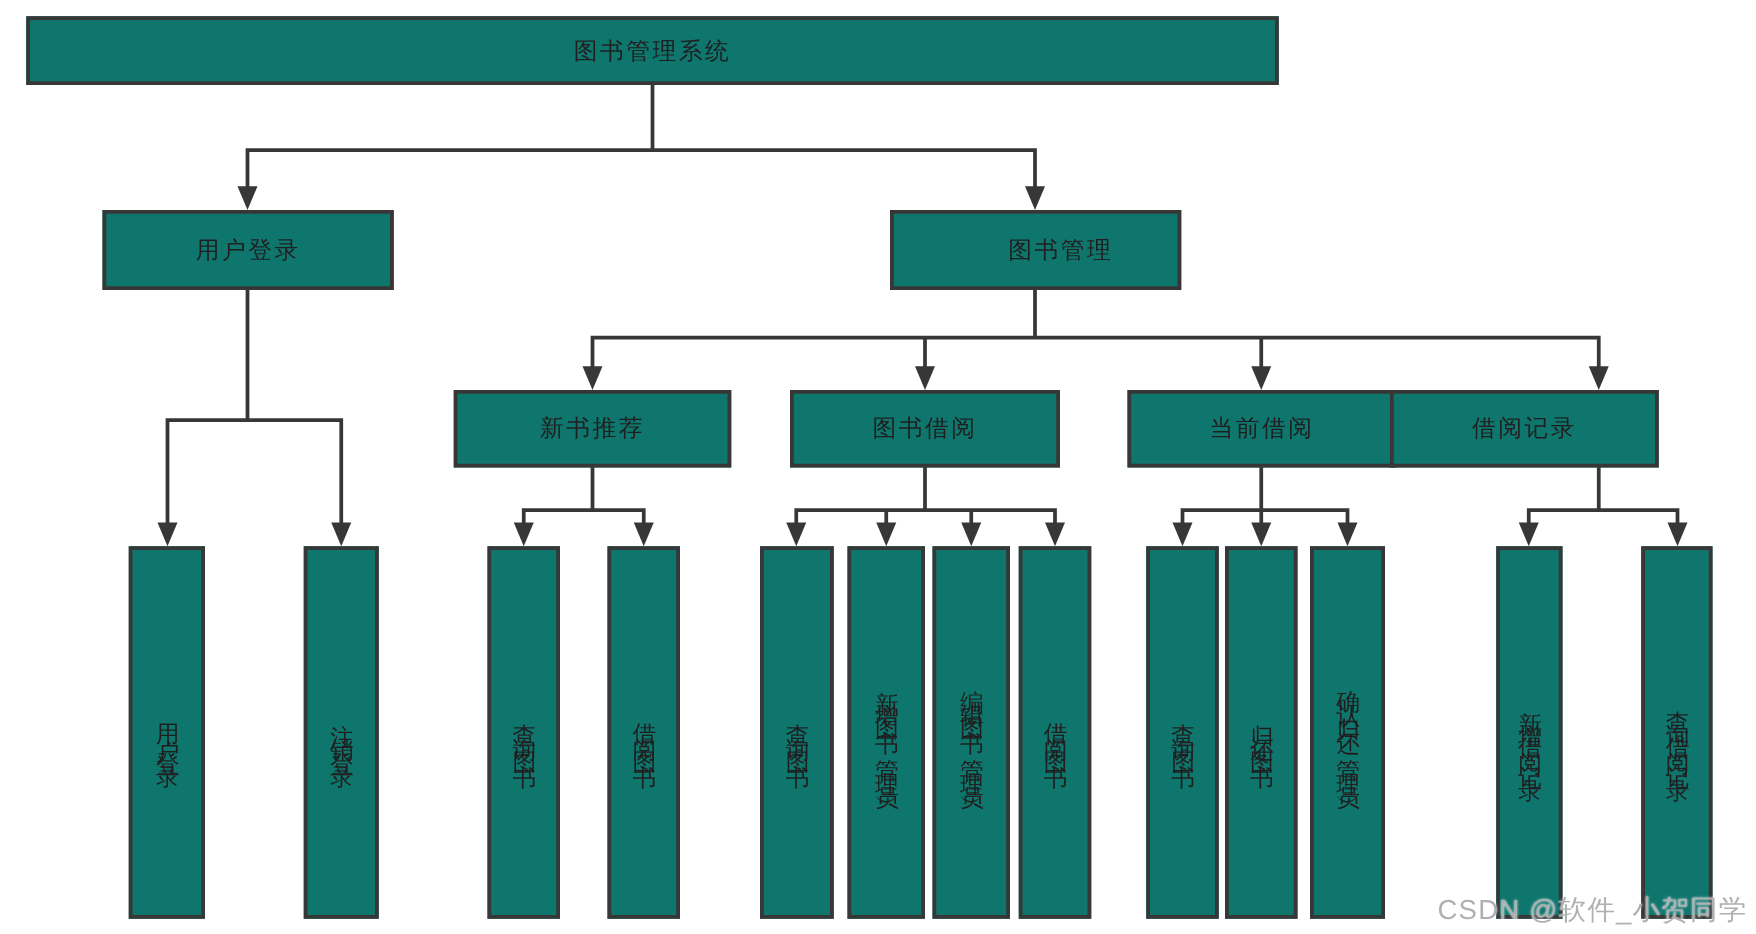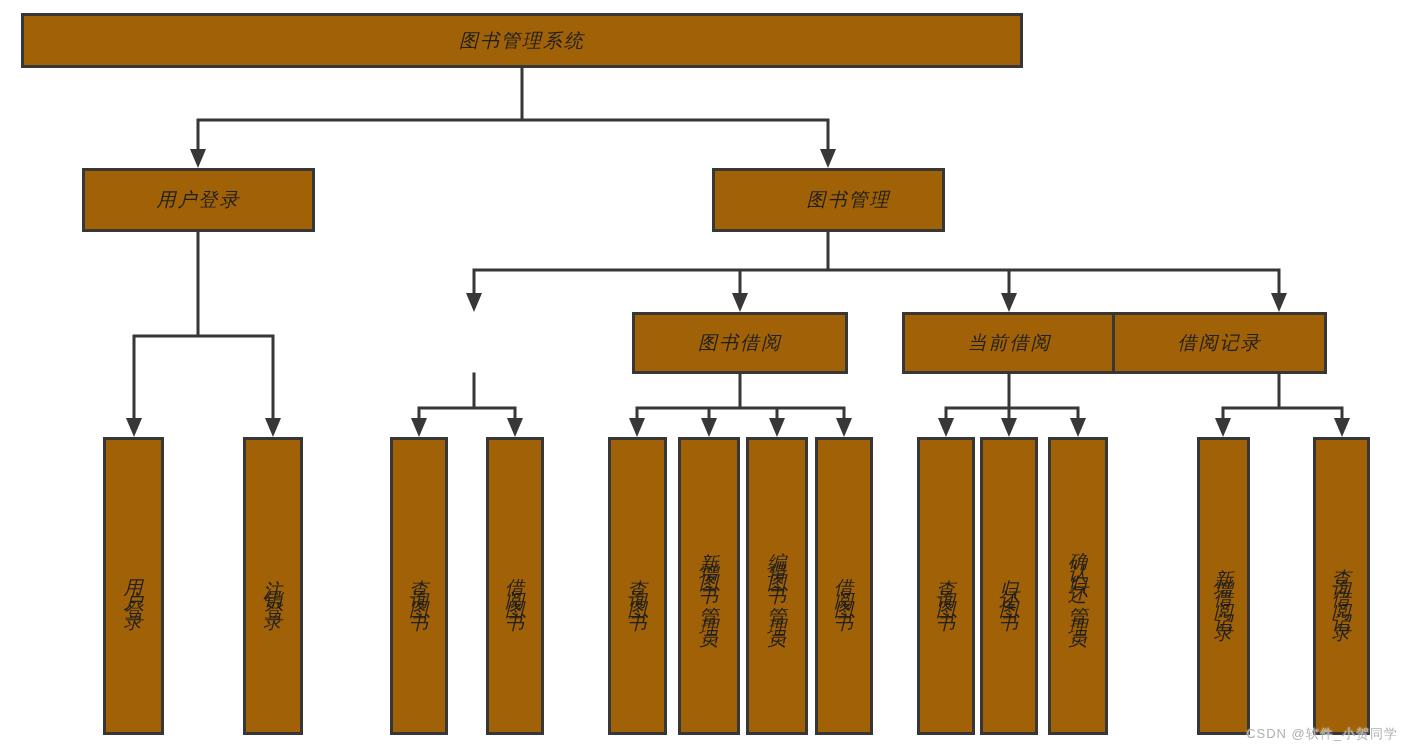--- a/index.html
+++ b/index.html
@@ -2,32 +2,32 @@
 <html><head>
 <meta charset="utf-8">
 <style>
   html,body{margin:0;padding:0;background:#ffffff;}
   .canvas{
     position:relative;width:1405px;height:747px;background:#ffffff;overflow:hidden;
     font-family:"Liberation Sans","DejaVu Sans",sans-serif;color:#1f1f1f;
   }
   .wires{position:absolute;left:0;top:0;width:1405px;height:747px;}
   .box{
-    position:absolute;box-sizing:border-box;background:#a16207;border:3px solid #373737;
+    position:absolute;box-sizing:border-box;background:#0f766e;border:3px solid #373737;
     display:flex;align-items:center;justify-content:center;
-    font-size:19px;letter-spacing:2px;white-space:nowrap;font-style:italic;
+    font-size:19px;letter-spacing:2px;white-space:nowrap;
   }
   .leaf{border-width:3px;}
   .leaf .vtext{
     writing-mode:vertical-rl;text-orientation:mixed;
     font-size:19px;line-height:1;letter-spacing:11px;white-space:nowrap;
   }
   .watermark{
     position:absolute;right:7px;bottom:4px;
-    font-size:13px;color:#b0b0b0;letter-spacing:1px;
+    font-size:22px;color:#b0b0b0;letter-spacing:1px;
     text-shadow:0 0 2px #ffffff;z-index:5;
   }
 </style>
 </head>
 <body>
 
 <div class="canvas">
 
   <svg class="wires" width="1405" height="747" viewBox="0 0 1405 747">
     <g stroke="#373737" stroke-width="3" fill="none" stroke-linecap="square">
@@ -60,20 +60,21 @@
       <polygon points="1215,418 1231,418 1223,437"></polygon>
       <polygon points="1334,418 1350,418 1342,437"></polygon>
     </g>
   </svg>
 
   <div class="box" style="left:21px;top:13px;width:1002px;height:55px;">图书管理系统</div>
 
   <div class="box" style="left:82px;top:168px;width:233px;height:64px;">用户登录</div>
   <div class="box" style="left:712px;top:168px;width:233px;height:64px;padding-left:40px;">图书管理</div>
 
+  <div class="box" style="left:363px;top:312px;width:222px;height:62px;">新书推荐</div>
   <div class="box" style="left:902px;top:312px;width:215px;height:62px;">当前借阅</div>
   <div class="box" style="left:632px;top:312px;width:216px;height:62px;">图书借阅</div>
   <div class="box" style="left:1112px;top:312px;width:215px;height:62px;">借阅记录</div>
 
   <div class="box leaf" style="left:103px;top:437px;width:61px;height:298px;">
     <span class="vtext">用户登录</span>
   </div>
   <div class="box leaf" style="left:243px;top:437px;width:60px;height:298px;">
     <span class="vtext">注销登录</span>
   </div>

